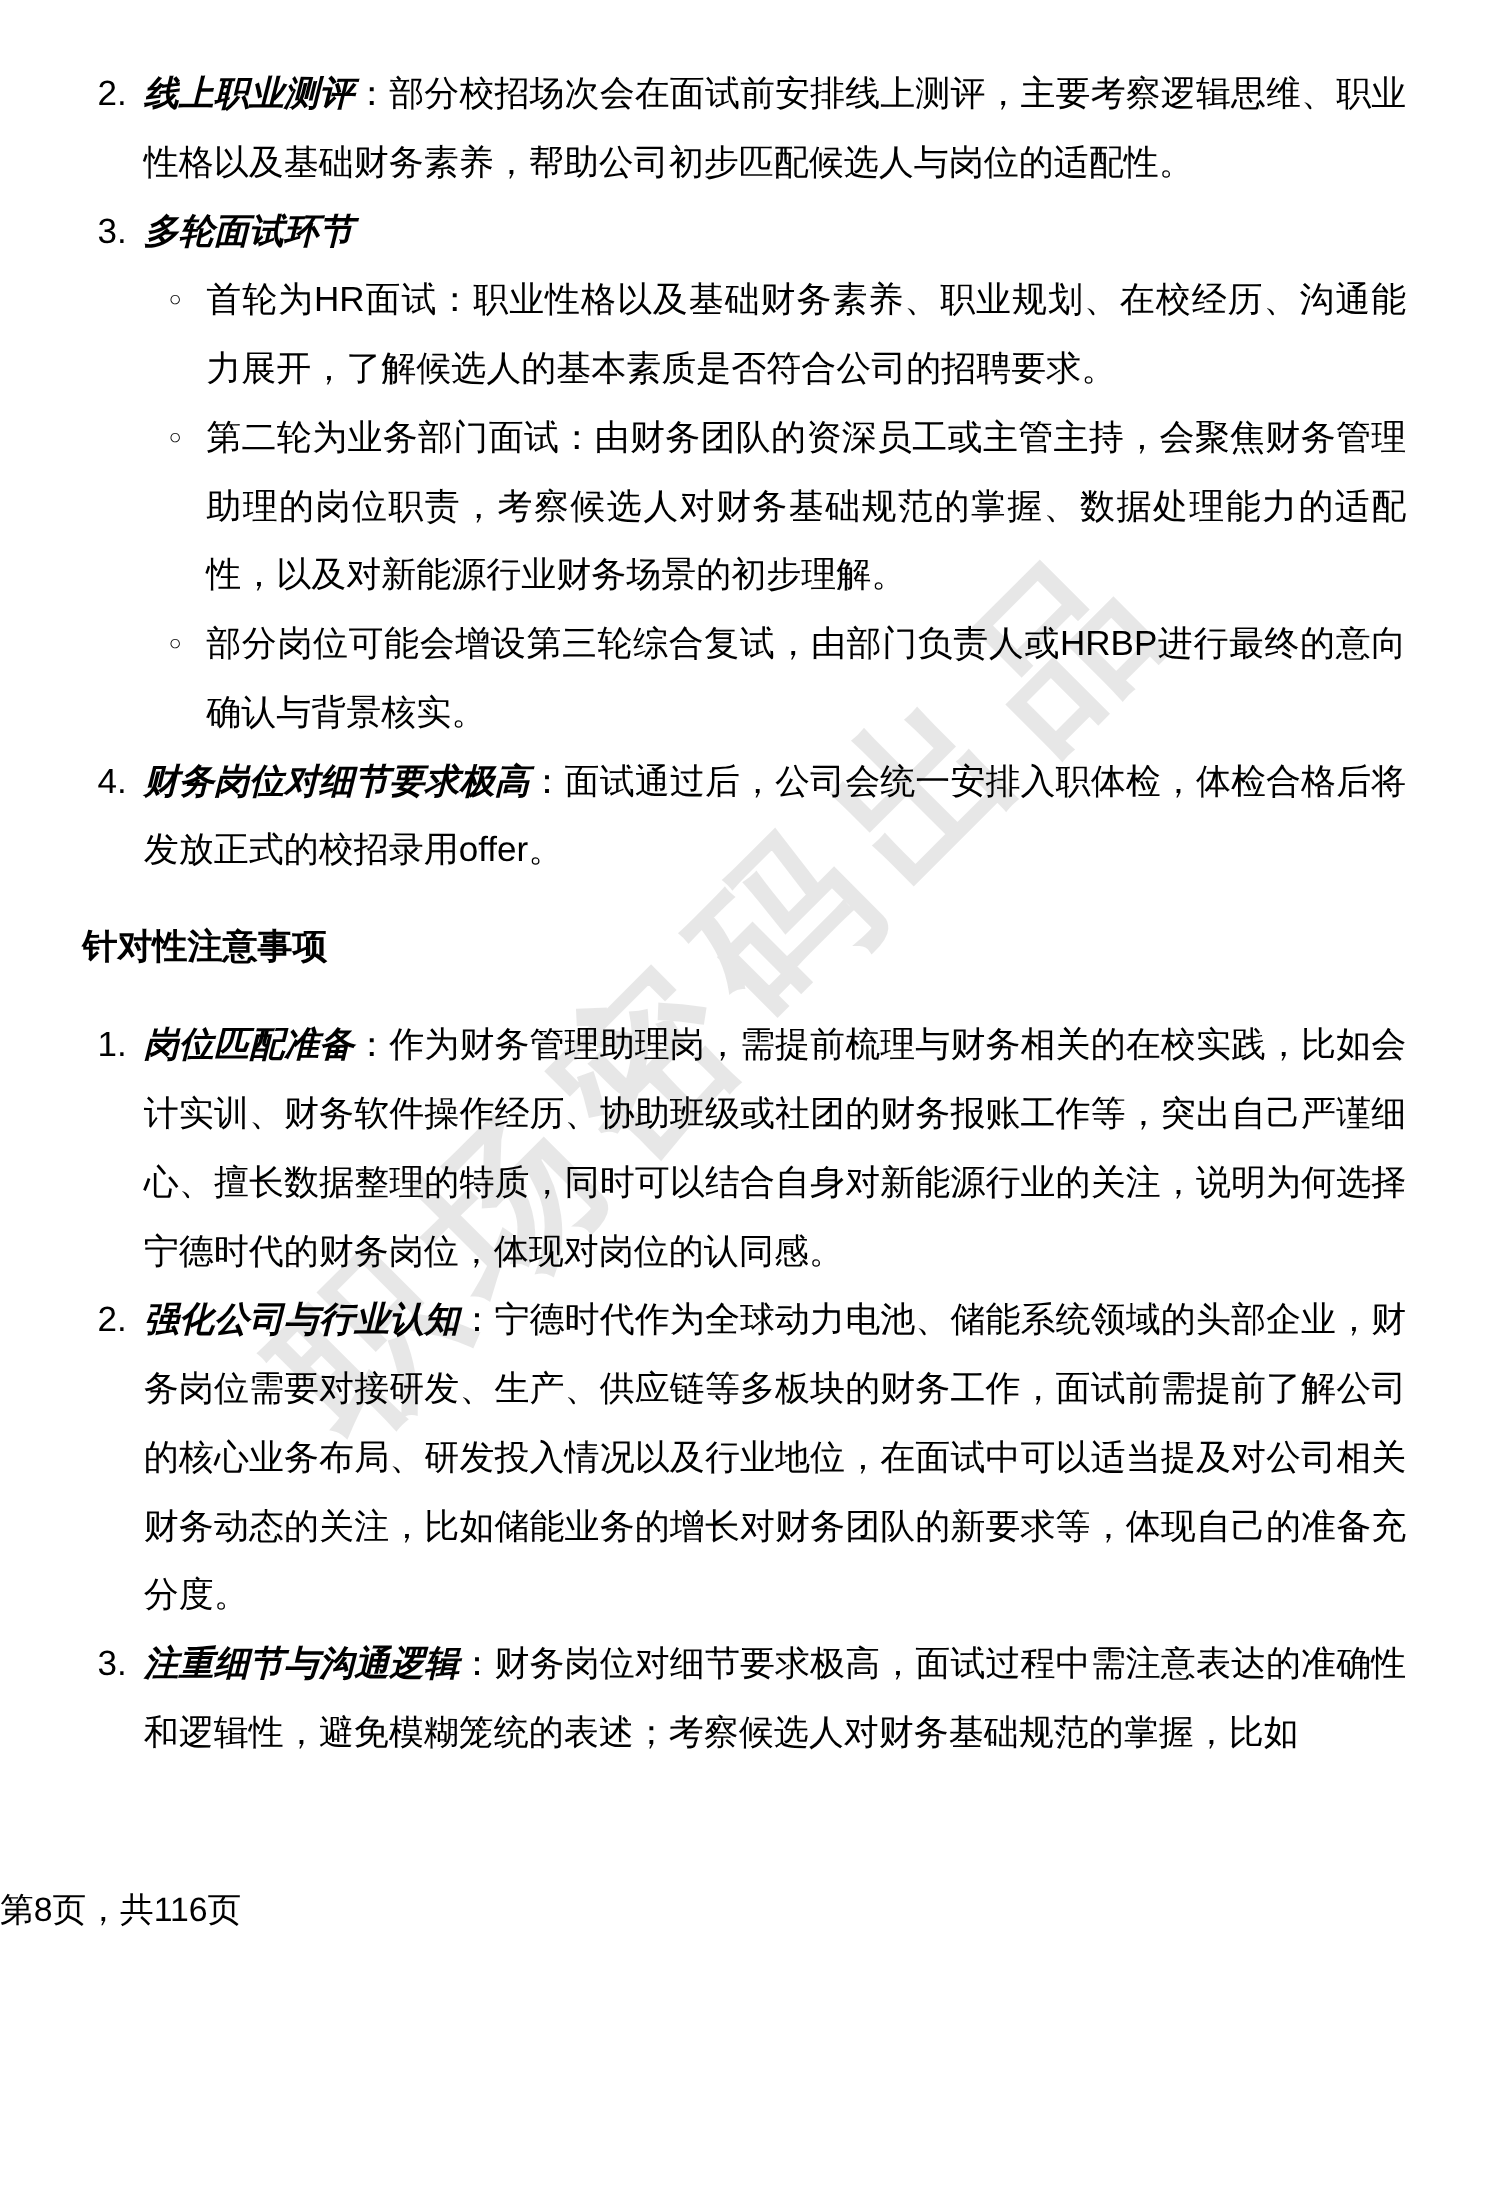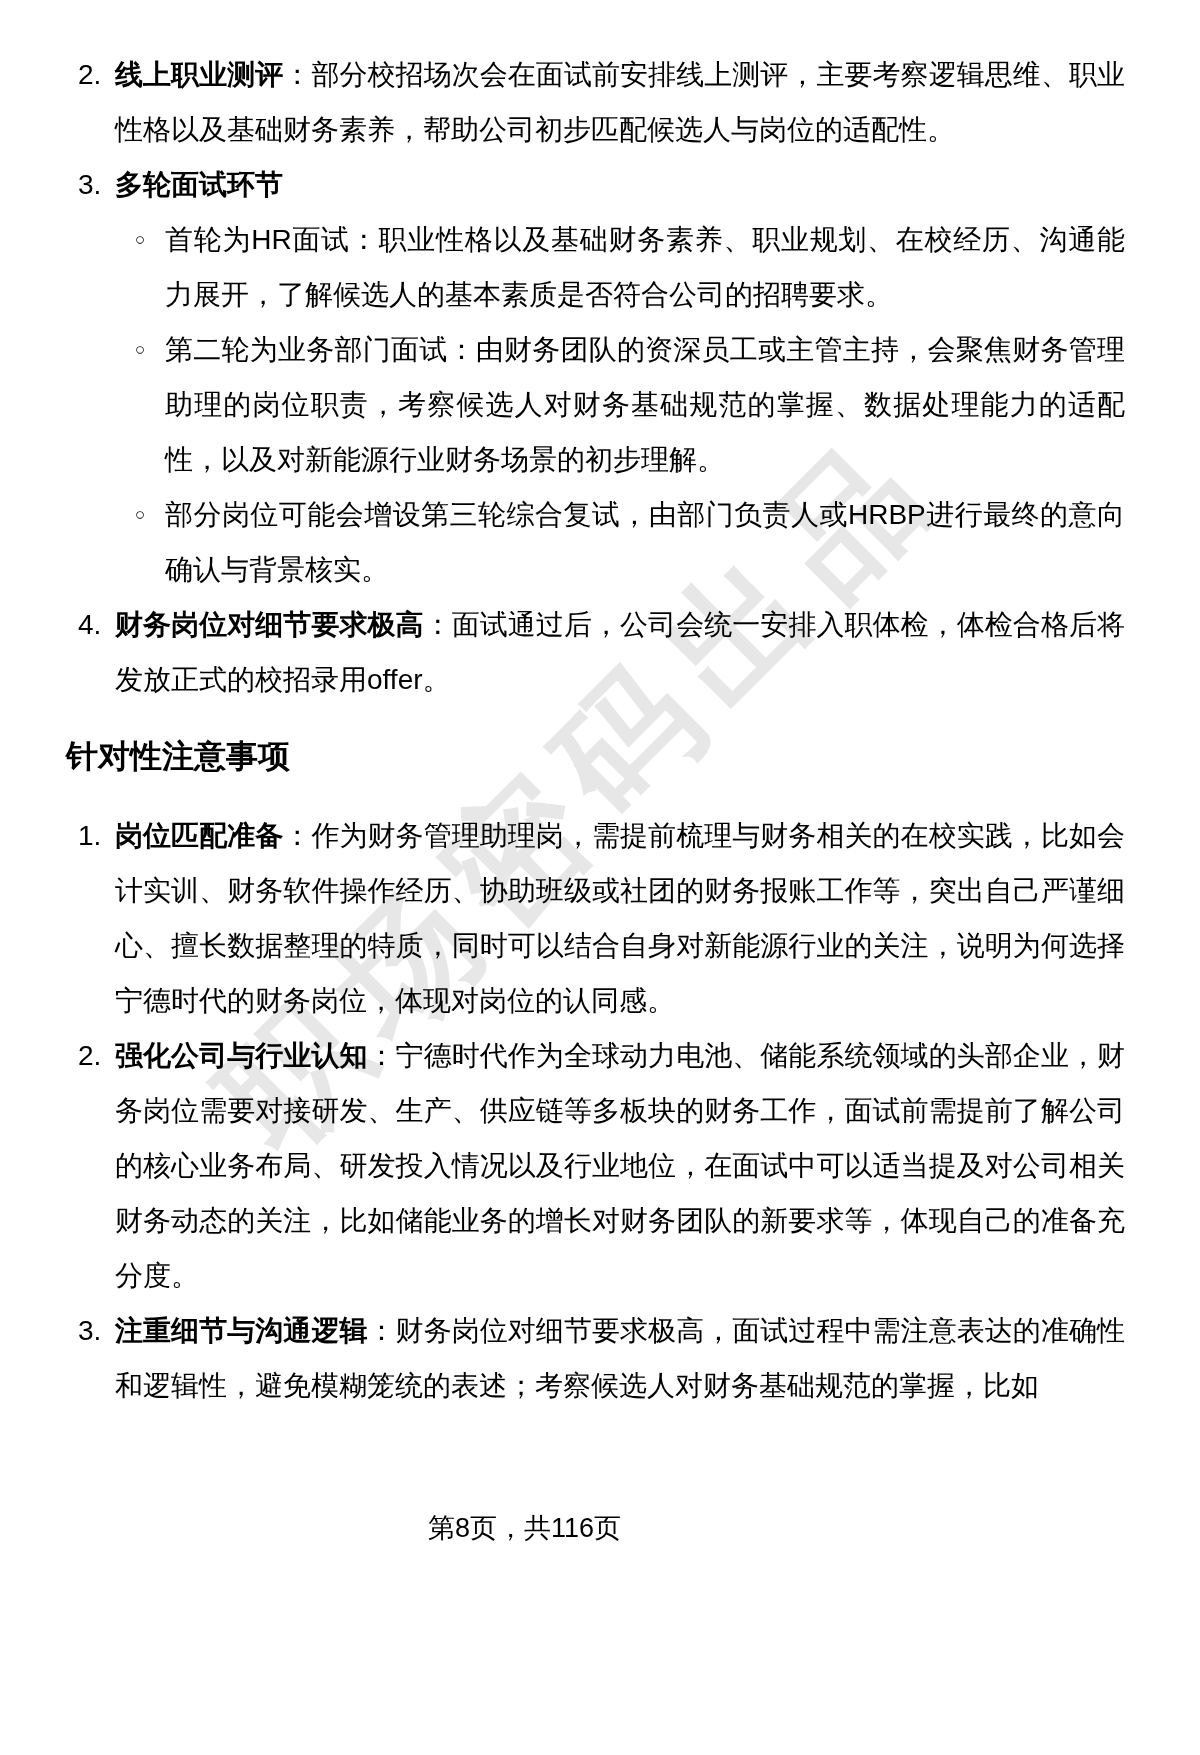--- a/index.html
+++ b/index.html
@@ -62,34 +62,33 @@
   .sub .bullet {
     flex: 0 0 30px;
     width: 30px;
     font-size: 17px;
     line-height: 55px;
   }
   .sub .body {
     flex: 1;
     text-align: justify;
   }
-  b { font-weight: 700; }
+  b { font-weight: 700; font-style: italic; }
   .section-heading {
-    font-size: 32px;
+    font-size: 28px;
     font-weight: 700;
     margin: 22px 0 24px 0;
     line-height: 55px;
     text-align: left;
   }
   .footer {
     position: absolute;
     left: 0;
     top: 1510px;
     width: 1049px;
-    text-align: center;
     font-size: 27px;
     z-index: 2;
     background: transparent;
   }
 </style>
 </head>
 <body>
 
 <div class="page">
 

